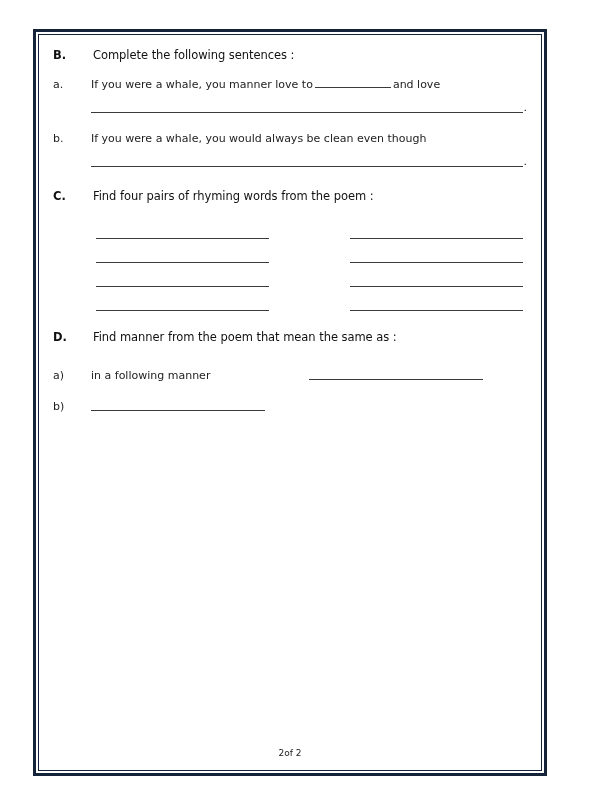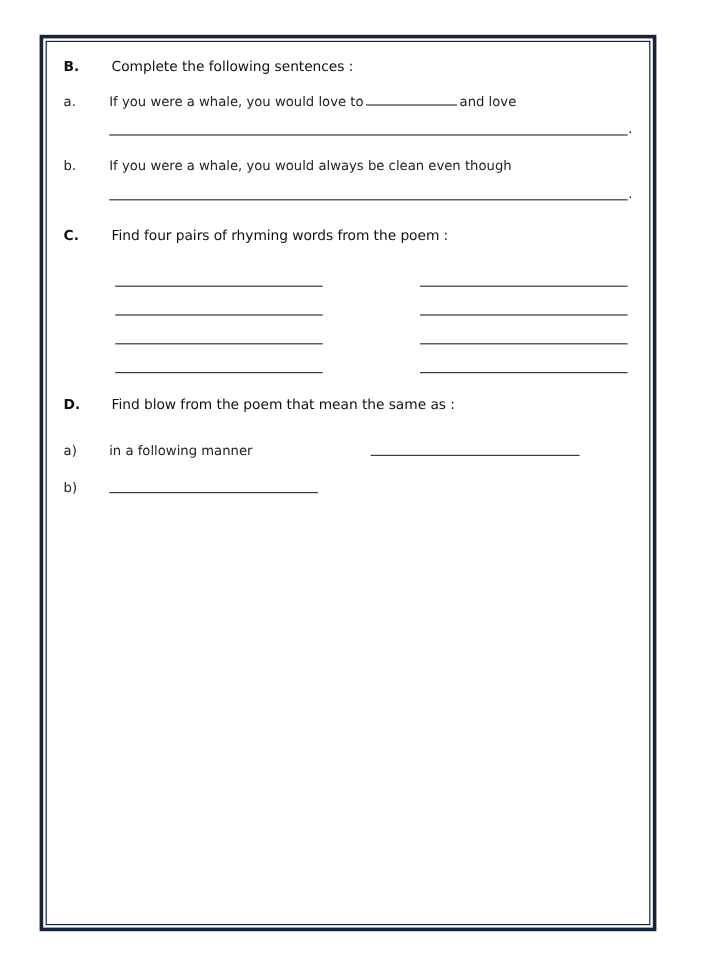--- a/index.html
+++ b/index.html
@@ -189,21 +189,21 @@
 
       <div class="section" style="margin-top:4px;">
         <div class="section-head">
           <div class="section-letter">B.</div>
           <div class="section-title">Complete the following sentences :</div>
         </div>
 
         <div style="height:16px;"></div>
         <div class="q-row">
           <div class="q-label">a.</div>
-          <div class="q-text"><span>If you were a whale, you would love to</span><span class="blank-inline"></span><span>and love</span></div>
+          <div class="q-text"><span>If you were a whale, you manner love to</span><span class="blank-inline"></span><span>and love</span></div>
         </div>
         <div style="height:11px;"></div>
         <div class="rule-row">
           <div class="rule-indent"></div>
           <div class="rule-long"></div>
           <div class="rule-period">.</div>
         </div>
 
         <div style="height:19px;"></div>
         <div class="q-row">
@@ -248,33 +248,34 @@
             <div class="rhyme-cell"></div>
             <div class="rhyme-gap"></div>
             <div class="rhyme-cell"></div>
           </div>
         </div>
       </div>
 
       <div class="section" style="margin-top:19px;">
         <div class="section-head">
           <div class="section-letter">D.</div>
-          <div class="section-title">Find blow from the poem that mean the same as :</div>
+          <div class="section-title">Find manner from the poem that mean the same as :</div>
         </div>
 
         <div style="margin-top:14px;">
           <div class="meaning-row">
             <div class="meaning-label">a)</div>
             <div class="meaning-text">in a following manner</div>
             <div class="meaning-rule"></div>
           </div>
           <div style="height:7px;"></div>
           <div class="meaning-row">
             <div class="meaning-label">b)</div>
             <div class="meaning-rule"></div>
           </div>
         </div>
       </div>
 
+      <div class="page-footer">2of 2</div>
 
     </div>
   </div>
 </div>
 
 </body></html>

